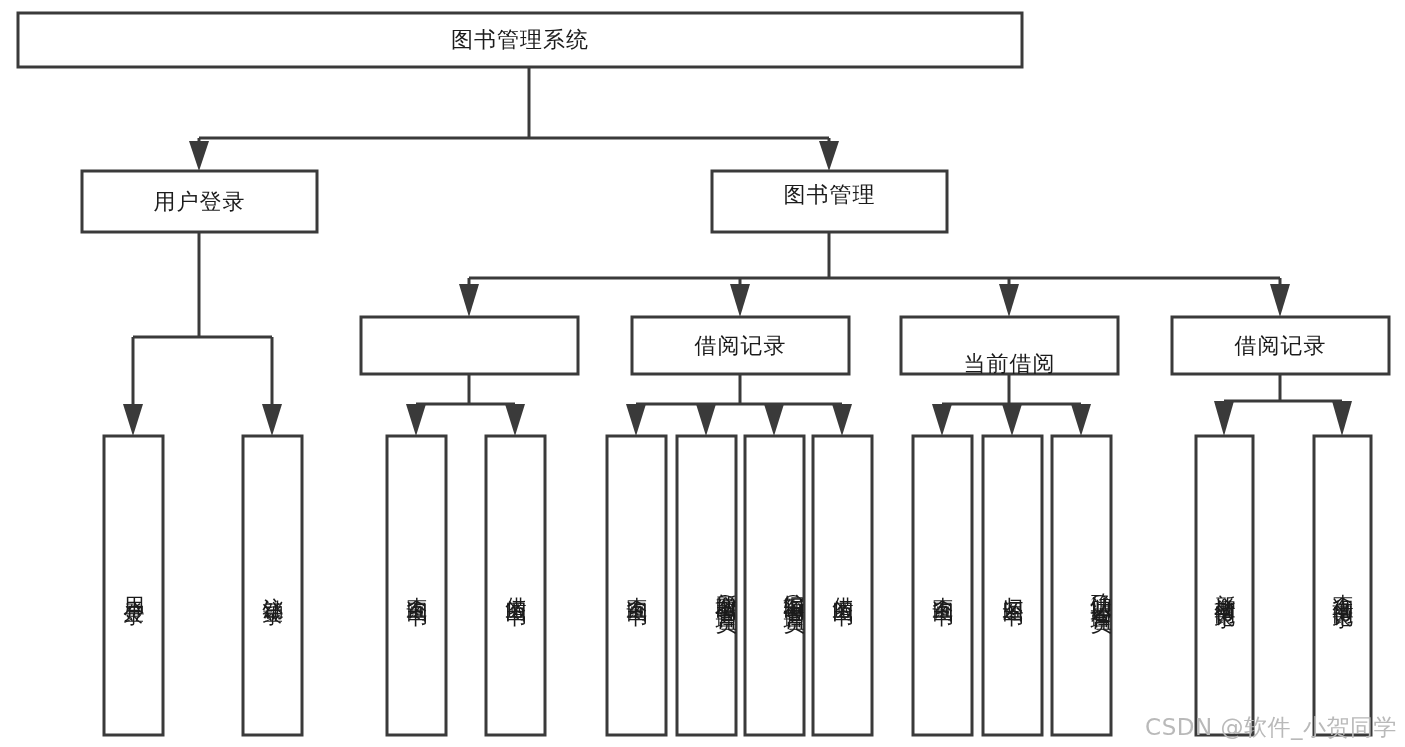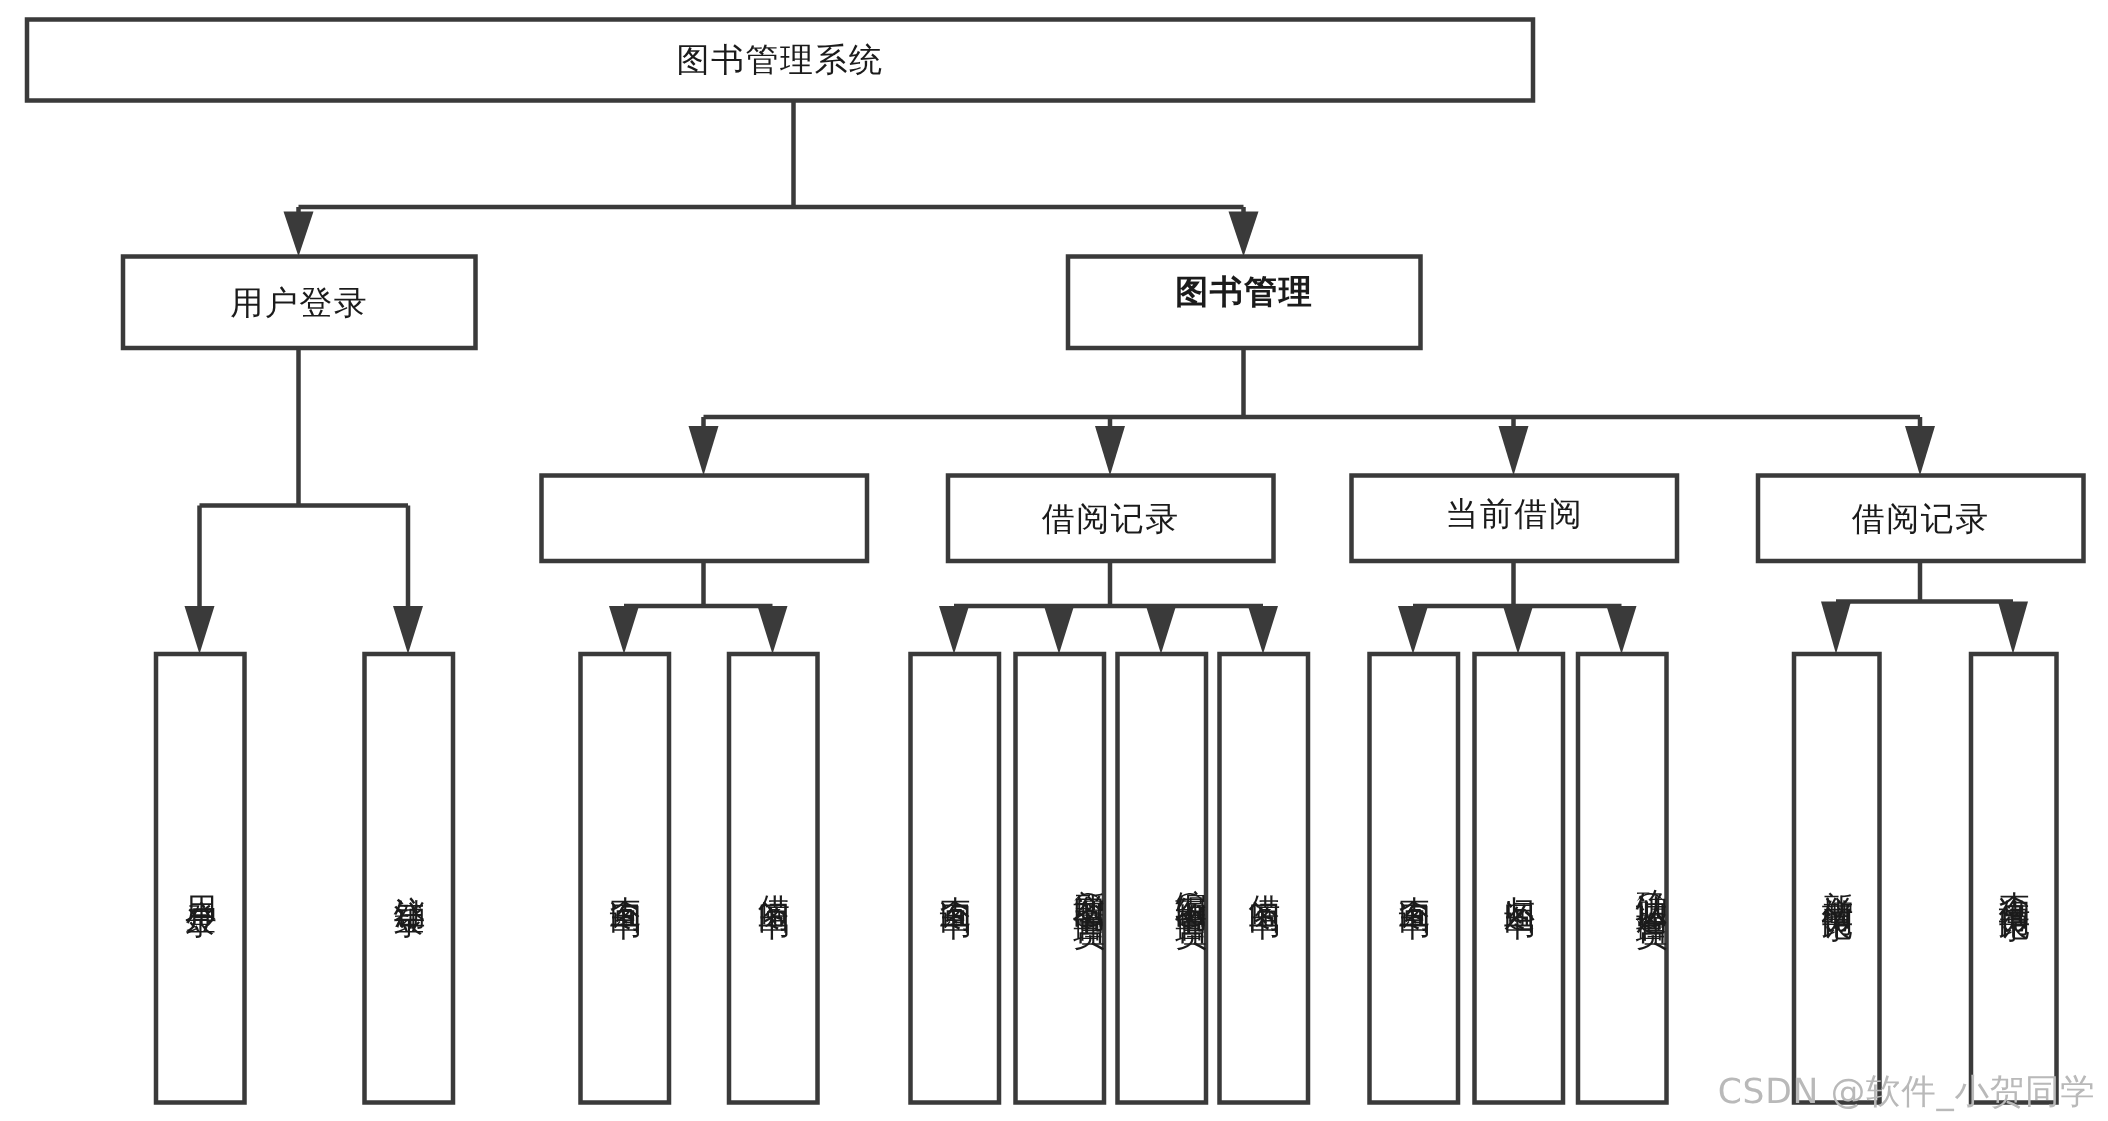--- a/index.html
+++ b/index.html
@@ -165,28 +165,28 @@
     <polygon class="arrow-head" points="1332,401 1352,401 1342,436"></polygon>
   </svg>
 
   <div class="h-label" style="left:18px; top:13px; width:1004px; height:54px;">
     <span>图书管理系统</span>
   </div>
 
   <div class="h-label" style="left:82px; top:171px; width:235px; height:61px;">
     <span>用户登录</span>
   </div>
-  <div class="h-label" style="left:712px; top:171px; width:235px; height:47px;font-weight:bold;">
+  <div class="h-label" style="left:712px; top:171px; width:235px; height:47px;">
     <span>图书管理</span>
   </div>
 
   <div class="h-label" style="left:632px; top:317px; width:217px; height:57px;">
     <span>借阅记录</span>
   </div>
-  <div class="h-label" style="left:901px; top:314px; width:217px; height:57px;">
+  <div class="h-label" style="left:901px; top:335px; width:217px; height:57px;">
     <span>当前借阅</span>
   </div>
   <div class="h-label" style="left:1172px; top:317px; width:217px; height:57px;">
     <span>借阅记录</span>
   </div>
 
   <div class="v-label centered" style="left:104px; top:436px; width:59px; height:299px;">
     <span>用户登录</span>
   </div>
   <div class="v-label centered" style="left:243px; top:436px; width:59px; height:299px;">

